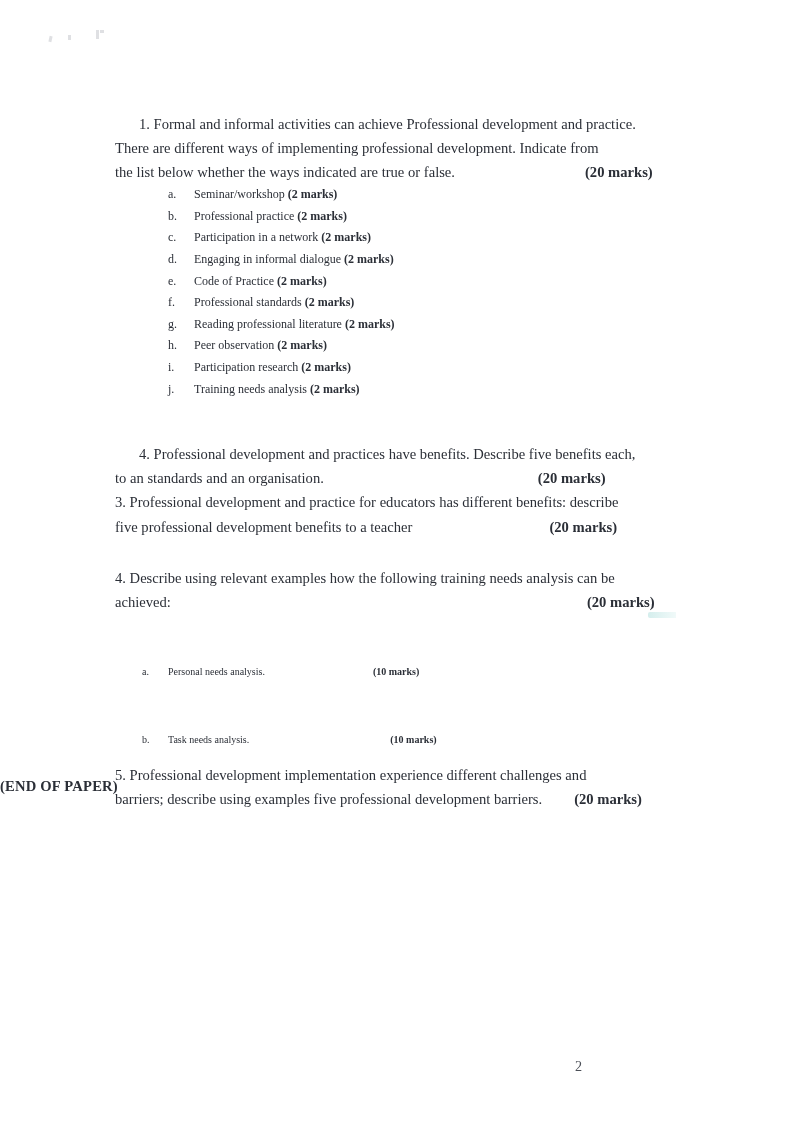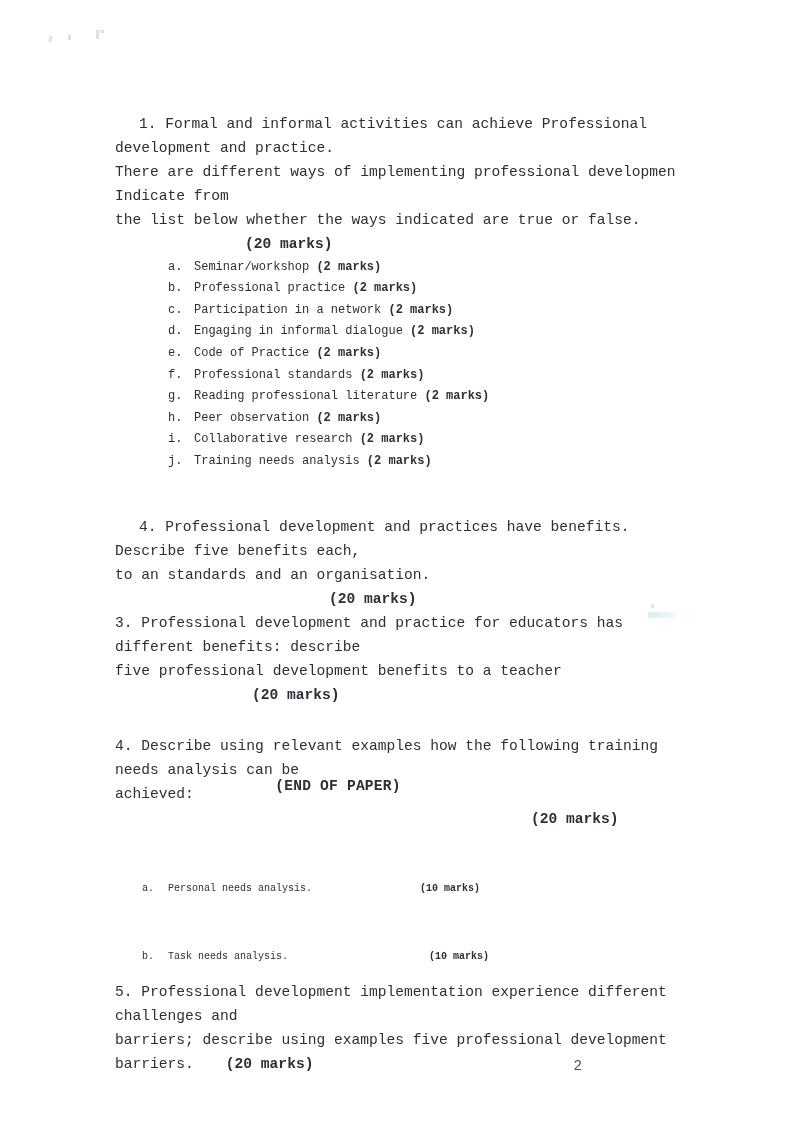--- a/index.html
+++ b/index.html
@@ -6,21 +6,21 @@
     margin: 0;
     padding: 0;
     background: #ffffff;
   }
   .page {
     position: relative;
     width: 676px;
     height: 1122px;
     background: #ffffff;
     overflow: hidden;
-    font-family: Liberation Mono, monospace;
+    font-family: Liberation Serif, serif;
     color: #2b2f37;
     -webkit-font-smoothing: antialiased;
   }
 
   
   .speck {
     position: absolute;
     background: #d9dade;
     opacity: 0.85;
   }
@@ -128,21 +128,20 @@
   .q3-marks  { display: inline-block; margin-left: 137px; font-weight: bold; }
   .q4-marks  { display: inline-block; margin-left: 416px; font-weight: bold; }
   .q5-marks  { display: inline-block; margin-left: 32px;  font-weight: bold; }
   .q1-marks  { display: inline-block; margin-left: 130px; font-weight: bold; }
 
   .end-of-paper {
     position: absolute;
     left: 0;
     right: 0;
     top: 778px;
-    text-align: center;
     font-size: 14.6px;
     font-weight: bold;
     letter-spacing: 0.2px;
   }
 
   .page-number {
     position: absolute;
     right: 94px;
     top: 1058px;
     font-size: 14.2px;
@@ -172,21 +171,21 @@
       </p>
       <ul class="alpha-list">
         <li><span class="ltr-inner">a.</span><span>Seminar/workshop</span> <span class="marks">(2 marks)</span></li>
         <li><span class="ltr-inner">b.</span><span>Professional practice</span> <span class="marks">(2 marks)</span></li>
         <li><span class="ltr-inner">c.</span><span>Participation in a network</span> <span class="marks">(2 marks)</span></li>
         <li><span class="ltr-inner">d.</span><span>Engaging in informal dialogue</span> <span class="marks">(2 marks)</span></li>
         <li><span class="ltr-inner">e.</span><span>Code of Practice</span> <span class="marks">(2 marks)</span></li>
         <li><span class="ltr-inner">f.</span><span>Professional standards</span> <span class="marks">(2 marks)</span></li>
         <li><span class="ltr-inner">g.</span><span>Reading professional literature</span> <span class="marks">(2 marks)</span></li>
         <li><span class="ltr-inner">h.</span><span>Peer observation</span> <span class="marks">(2 marks)</span></li>
-        <li><span class="ltr-inner">i.</span><span>Collaborative research</span> <span class="marks">(2 marks)</span></li>
+        <li><span class="ltr-inner">i.</span><span>Participation research</span> <span class="marks">(2 marks)</span></li>
         <li><span class="ltr-inner">j.</span><span>Training needs analysis</span> <span class="marks">(2 marks)</span></li>
       </ul>
     </div>
 
     <div class="q2">
       <p class="para">
         <span class="indent-run">4. Professional development and practices have benefits. Describe five benefits each,</span><br>
         <span>to an standards and an organisation.</span><span class="q2-marks">(20 marks)</span>
       </p>
     </div>

